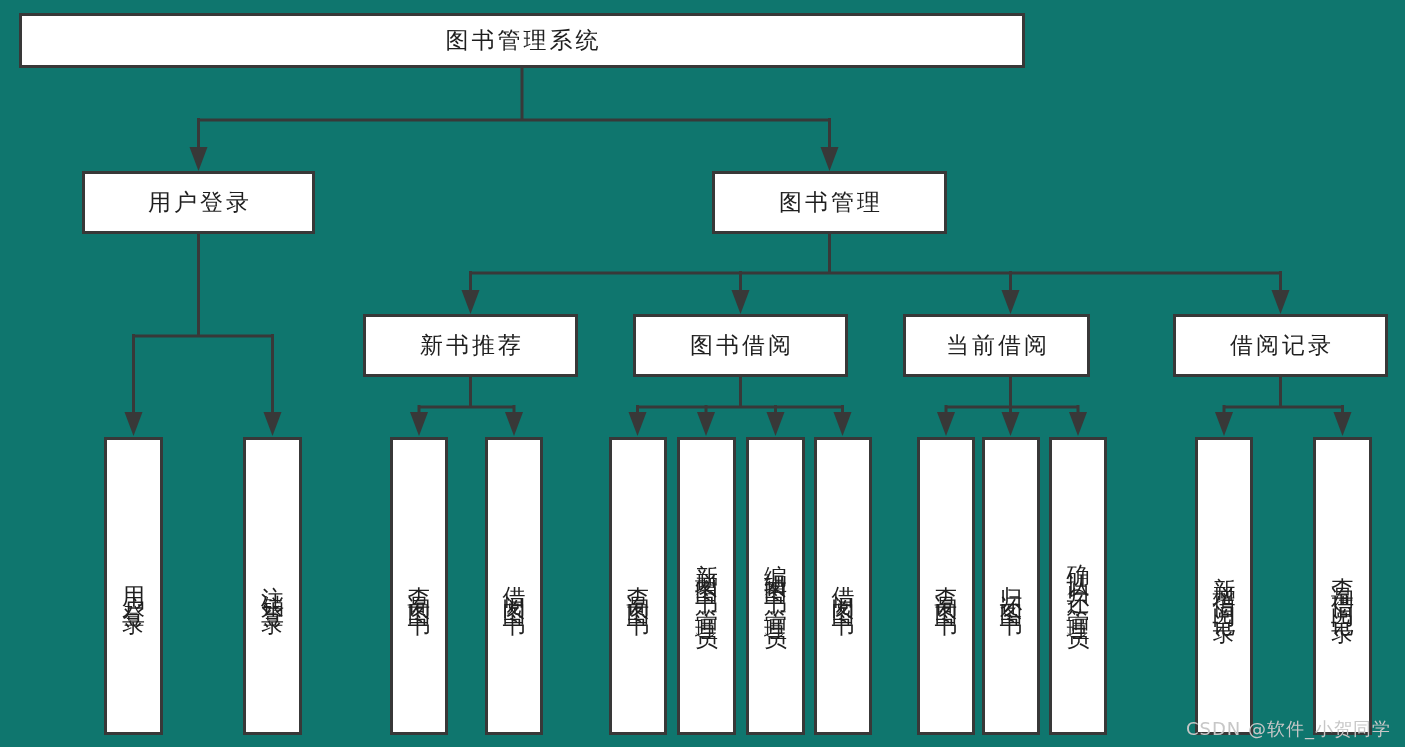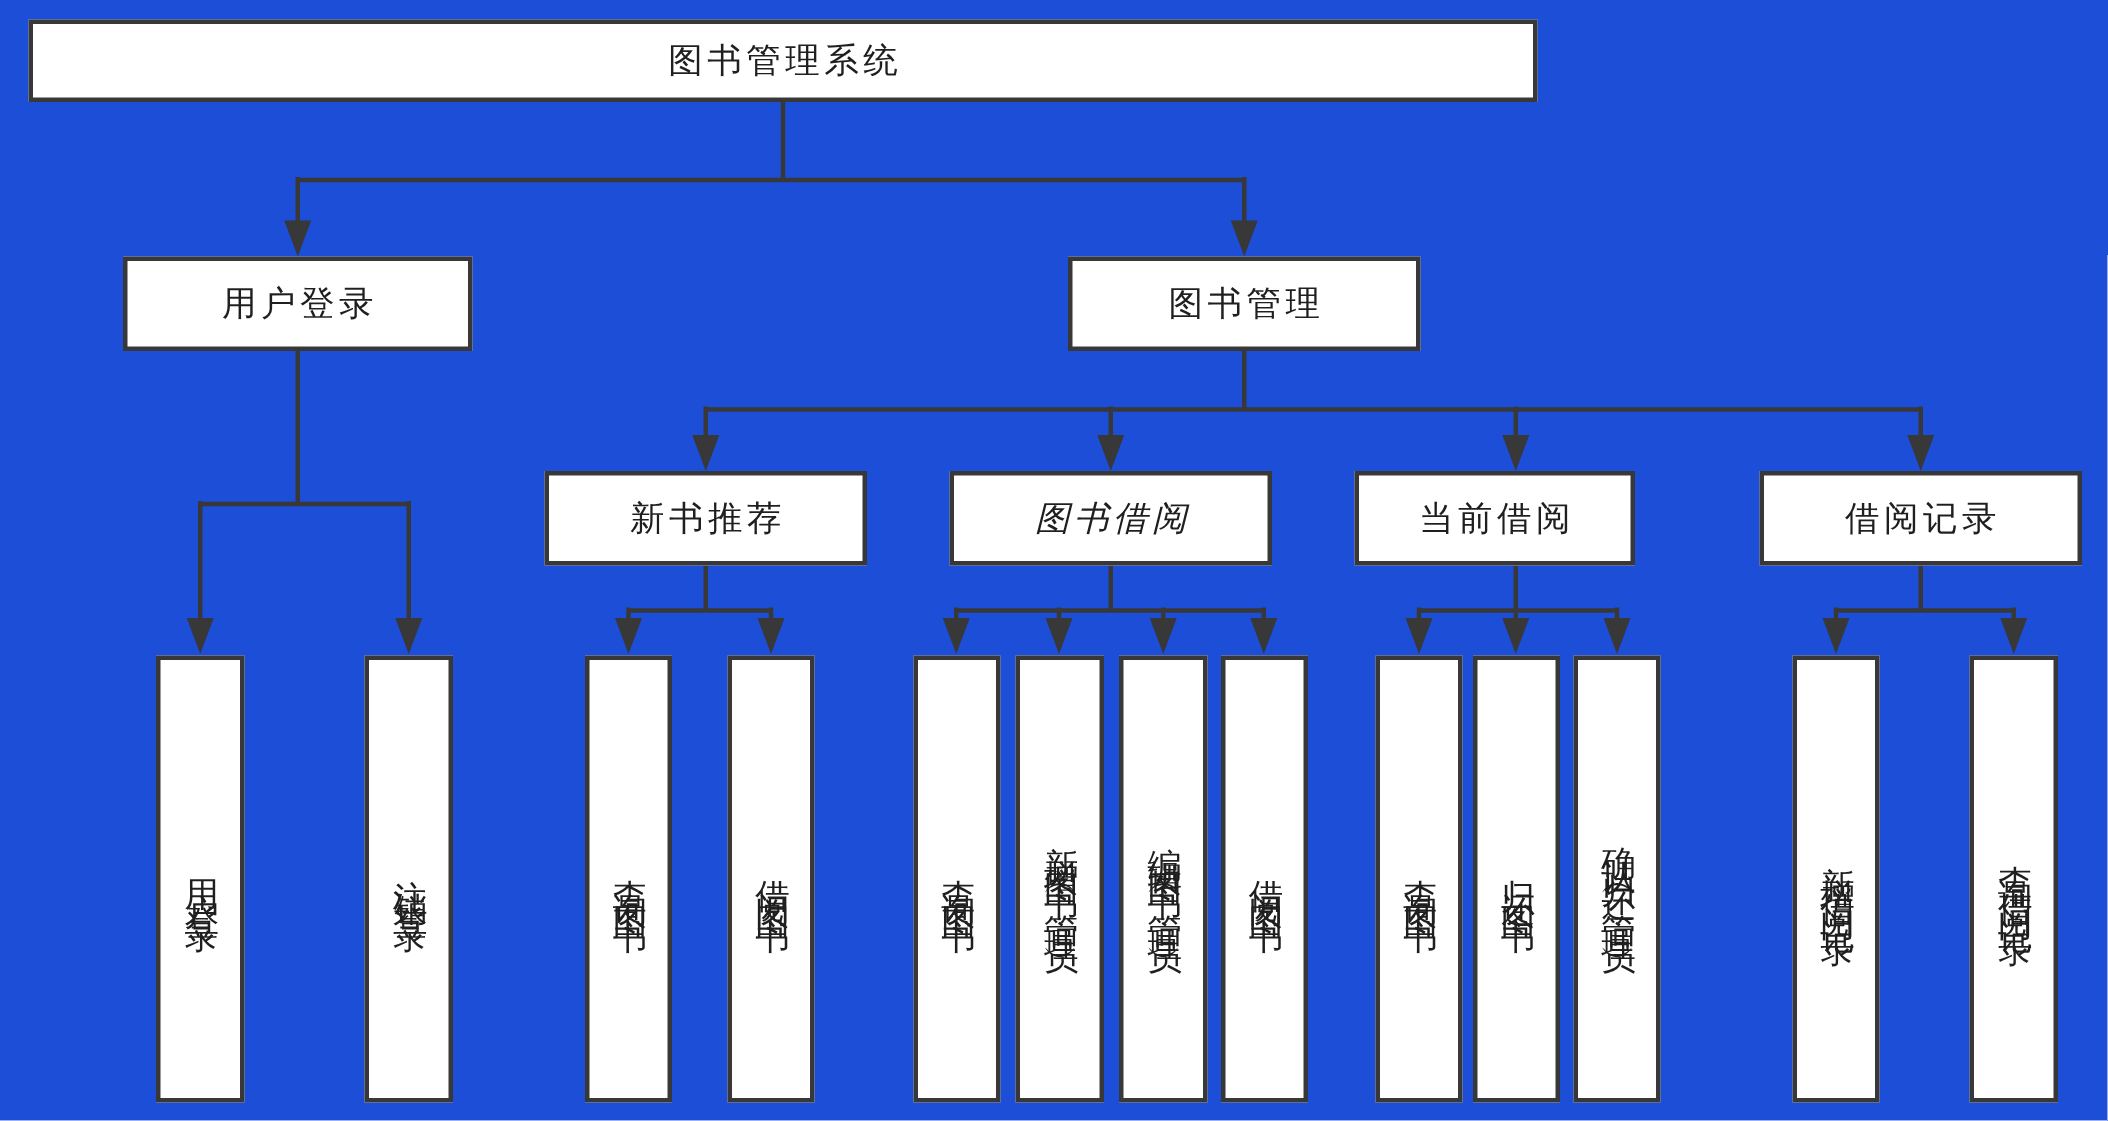--- a/index.html
+++ b/index.html
@@ -7,21 +7,21 @@
     padding: 0;
     background: #ffffff;
   }
   body {
     font-family: "DejaVu Sans", "Liberation Sans", sans-serif;
   }
   .canvas {
     position: relative;
     width: 1405px;
     height: 747px;
-    background: #1d4ed8;
+    background: #0f766e;
     overflow: hidden;
   }
   .connectors {
     position: absolute;
     left: 0;
     top: 0;
     z-index: 1;
   }
   .box {
     position: absolute;
@@ -109,21 +109,21 @@
       <polygon points="1333.5,412 1351.5,412 1342.5,436"></polygon>
     </g>
   </svg>
 
   <div class="box h" style="left:19px; top:13px; width:1006px; height:55px;">图书管理系统</div>
 
   <div class="box h" style="left:82px; top:171px; width:233px; height:63px;">用户登录</div>
   <div class="box h" style="left:712px; top:171px; width:235px; height:63px;">图书管理</div>
 
   <div class="box h" style="left:363px; top:314px; width:215px; height:63px;">新书推荐</div>
-  <div class="box h" style="left:633px; top:314px; width:215px; height:63px;font-style:italic;">图书借阅</div>
+  <div class="box h" style="left:633px; top:314px; width:215px; height:63px;">图书借阅</div>
   <div class="box h" style="left:903px; top:314px; width:187px; height:63px;">当前借阅</div>
   <div class="box h" style="left:1173px; top:314px; width:215px; height:63px;">借阅记录</div>
 
   <div class="box v" style="left:104px; top:437px; width:59px; height:298px;">用户登录</div>
   <div class="box v" style="left:243px; top:437px; width:59px; height:298px;">注销登录</div>
 
   <div class="box v" style="left:390px; top:437px; width:58px; height:298px;">查询图书</div>
   <div class="box v" style="left:485px; top:437px; width:58px; height:298px;">借阅图书</div>
 
   <div class="box v" style="left:609px; top:437px; width:58px; height:298px;">查询图书</div>
@@ -131,14 +131,15 @@
   <div class="box v" style="left:746px; top:437px; width:59px; height:298px;">编辑图书（管理员）</div>
   <div class="box v" style="left:814px; top:437px; width:58px; height:298px;">借阅图书</div>
 
   <div class="box v" style="left:917px; top:437px; width:58px; height:298px;">查询图书</div>
   <div class="box v" style="left:982px; top:437px; width:58px; height:298px;">归还图书</div>
   <div class="box v" style="left:1049px; top:437px; width:58px; height:298px;">确认归还（管理员）</div>
 
   <div class="box v" style="left:1195px; top:437px; width:58px; height:298px;">新增借阅记录</div>
   <div class="box v" style="left:1313px; top:437px; width:59px; height:298px;">查询借阅记录</div>
 
+  <div class="watermark">CSDN @软件_小贺同学</div>
 
 </div>
 
 </body></html>

